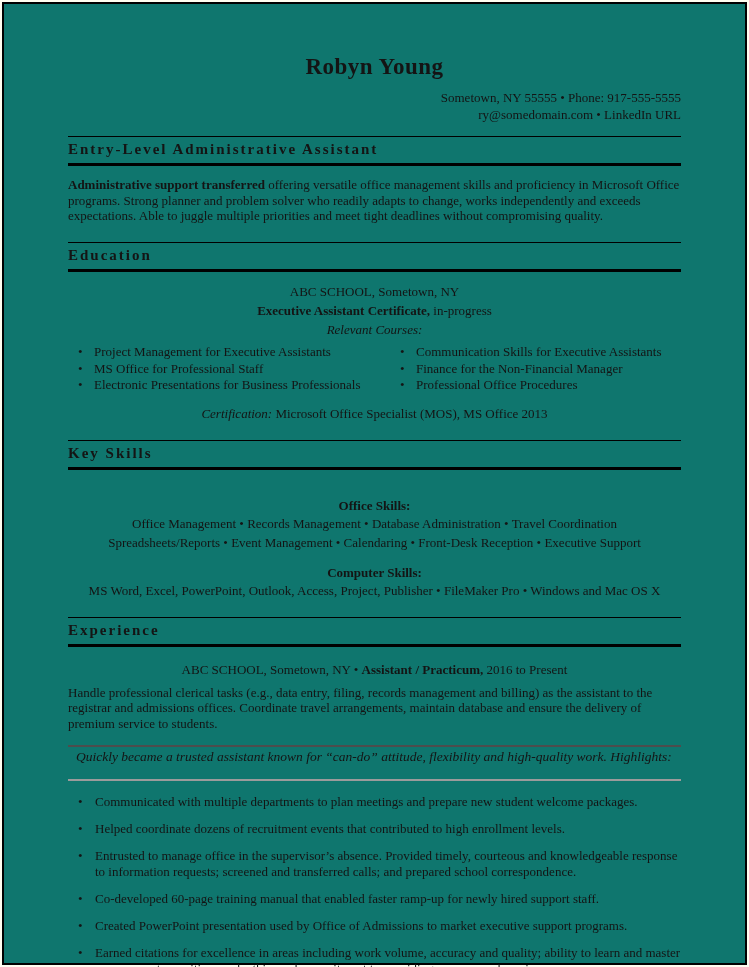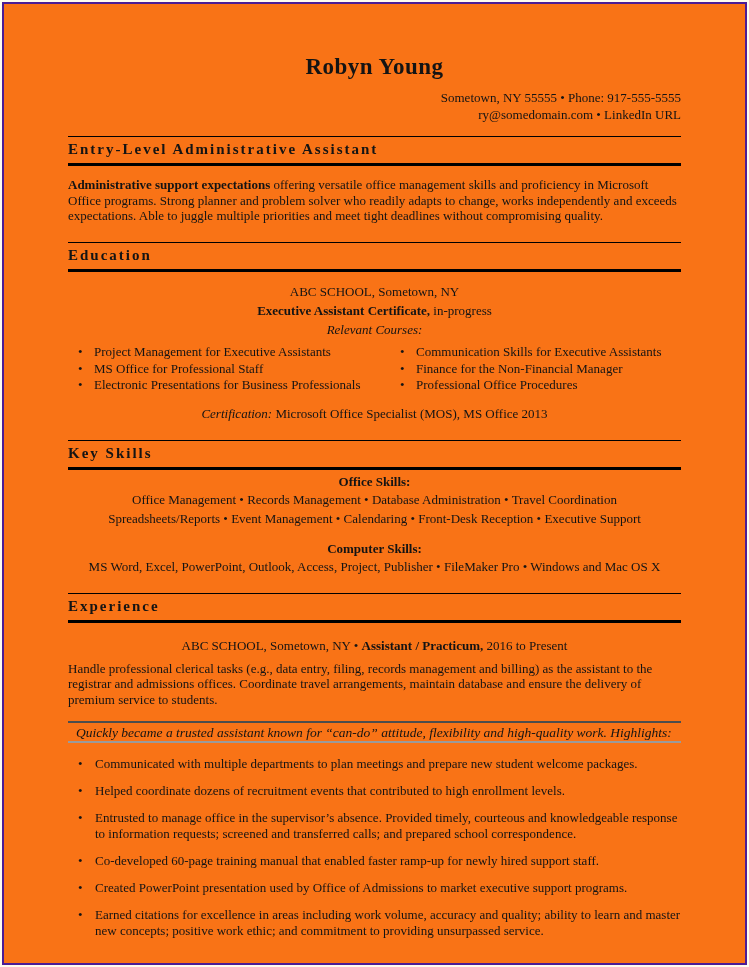--- a/index.html
+++ b/index.html
@@ -6,22 +6,22 @@
   body {
     width:749px; height:967px;
     background:#fffdf0;
     position:relative;
     font-family:"Liberation Serif","DejaVu Serif",serif;
     color:#141414;
     overflow:hidden;
   }
   .frame {
     position:absolute; inset:2px;
-    border:2px solid #4c1d95;
-    background:#f97316;
+    border:2px solid #000000;
+    background:#0f766e;
   }
   .content {
     position:absolute; inset:0;
     padding:50px 64px 0 64px;
     box-sizing:border-box;
   }
   .name {
     text-align:center;
     font-size:23px;
     font-weight:bold;
@@ -78,21 +78,21 @@
     content:"\2022";
     position:absolute;
     left:10px;
   }
   .certification {
     margin-top:12px;
     text-align:center;
     font-size:13px;
   }
   .skills-label {
-    margin-top:4px;
+    margin-top:28px;
     text-align:center;
     font-size:13px;
     font-weight:bold;
   }
   .skills-label.computer { margin-top:13px; }
   .skills-line {
     text-align:center;
     font-size:13px;
     line-height:19px;
   }
@@ -105,21 +105,21 @@
     margin-top:7px;
     font-size:13px;
     line-height:15.7px;
   }
   .callout {
     margin-top:10px;
     border-top:2px solid #4d4d4d;
     border-bottom:2px solid #9b9b9b;
     font-style:italic;
     font-size:13.5px;
-    padding:2px 0 0 8px;
+    padding:2px 0 14px 8px;
   }
   .exp-bullets {
     list-style:none;
     margin:13px 0 0 0;
     padding:0;
     font-size:13px;
   }
   .exp-bullets li {
     position:relative;
     padding-left:27px;
@@ -136,21 +136,21 @@
 <body>
 
 <div class="frame">
   <div class="content">
 
     <div class="name">Robyn Young</div>
     <div class="contact">Sometown, NY 55555 • Phone: 917-555-5555</div>
     <div class="contact">ry@somedomain.com • LinkedIn URL</div>
 
     <div class="section-heading">Entry-Level Administrative Assistant</div>
-    <p class="summary"><span class="b">Administrative support expectations</span><span> offering versatile office management skills and proficiency in Microsoft Office programs. Strong planner and problem solver who readily adapts to change, works independently and exceeds expectations. Able to juggle multiple priorities and meet tight deadlines without compromising quality.</span></p>
+    <p class="summary"><span class="b">Administrative support transferred</span><span> offering versatile office management skills and proficiency in Microsoft Office programs. Strong planner and problem solver who readily adapts to change, works independently and exceeds expectations. Able to juggle multiple priorities and meet tight deadlines without compromising quality.</span></p>
 
     <div class="section-heading mt18">Education</div>
     <div class="center13 school-line">ABC SCHOOL, Sometown, NY</div>
     <div class="center13"><span class="b">Executive Assistant Certificate,</span><span> in-progress</span></div>
     <div class="center13 i">Relevant Courses:</div>
     <div class="courses">
       <ul class="col-left">
         <li class="course">Project Management for Executive Assistants</li>
         <li class="course">MS Office for Professional Staff</li>
         <li class="course">Electronic Presentations for Business Professionals</li>

